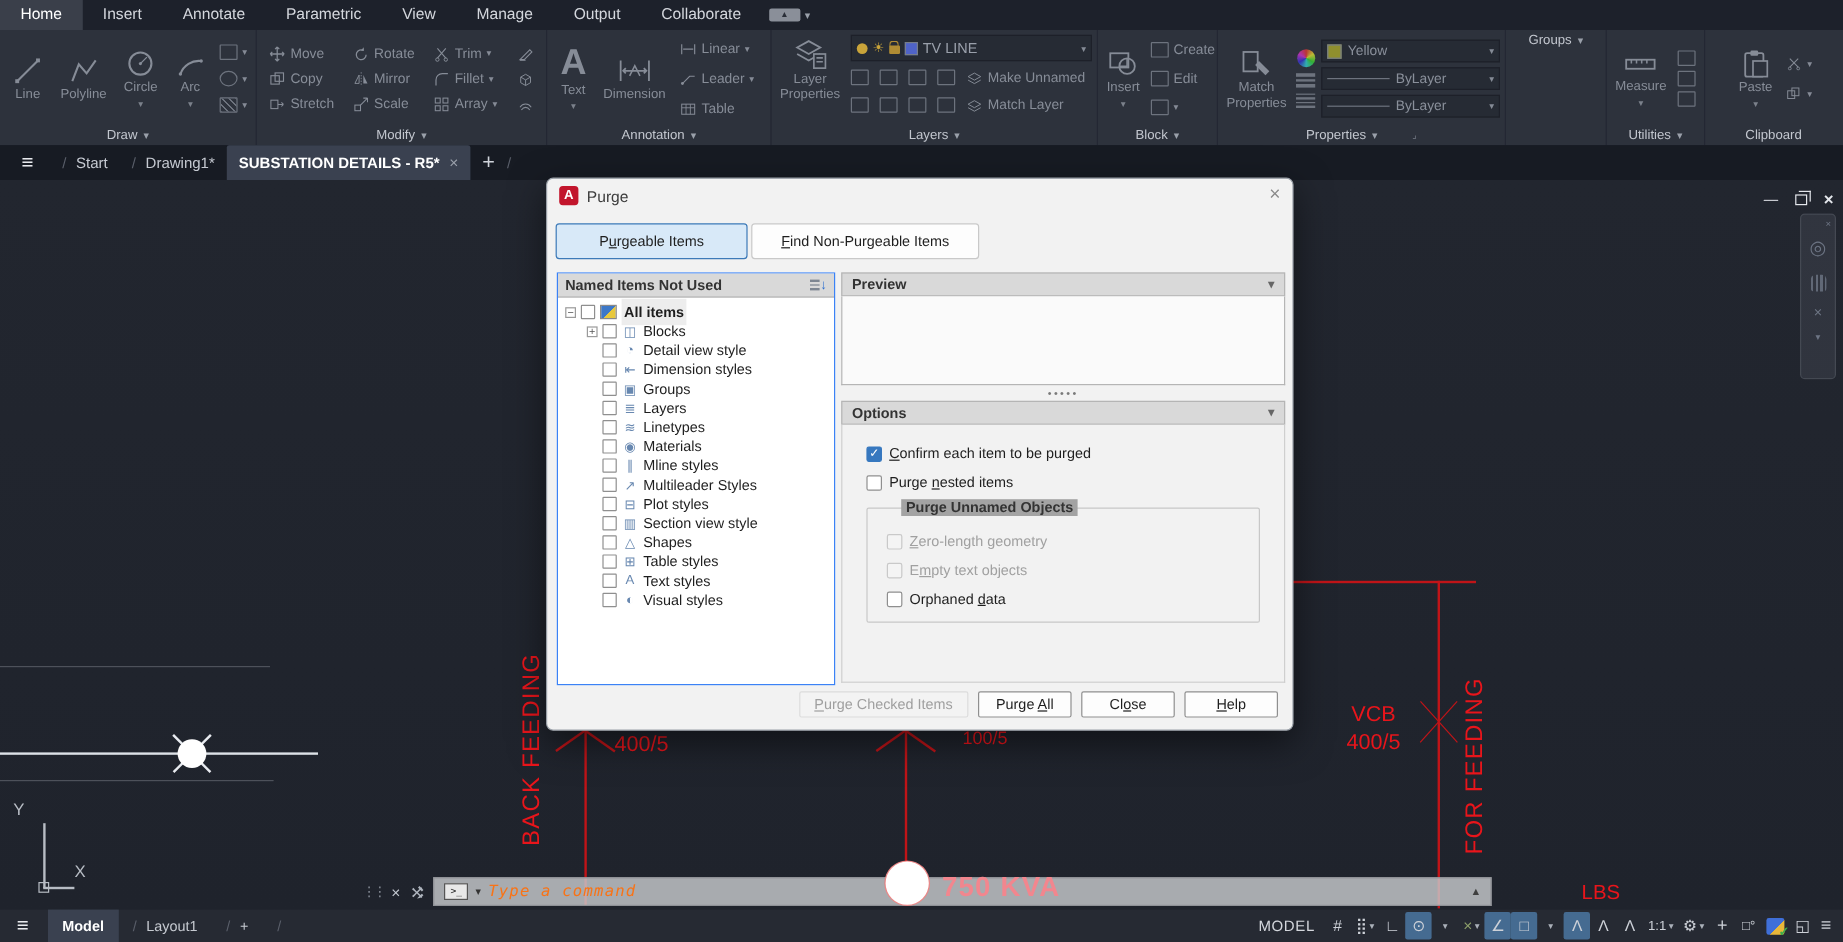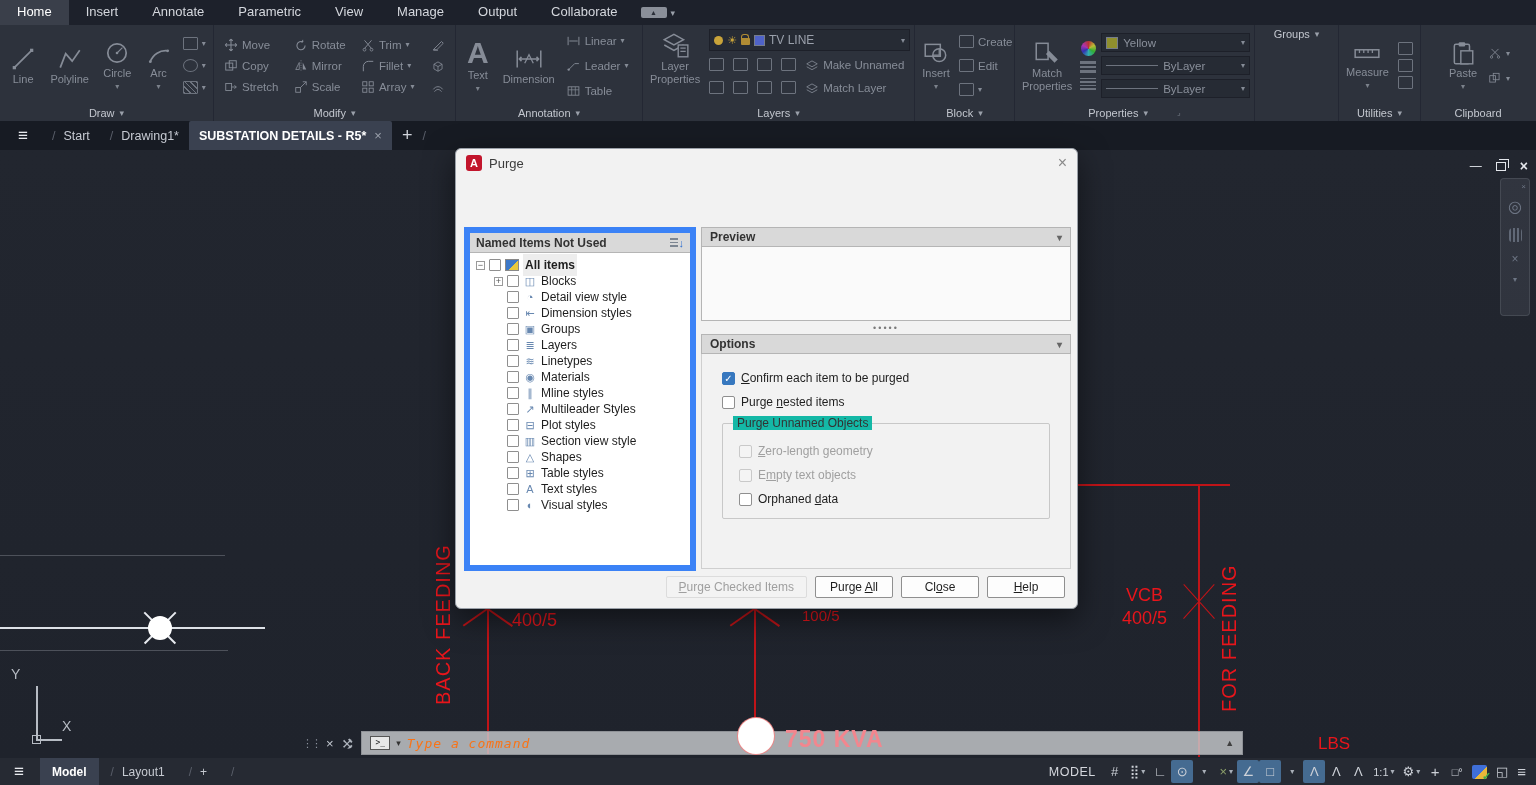--- a/index.html
+++ b/index.html
@@ -84,21 +84,21 @@
   .dialog { position:absolute; left:455px; top:148px; width:623px; height:461px; background:#f2f2f2; border:1px solid #9aa0a8; border-radius:6px; box-shadow:0 10px 30px rgba(0,0,0,.5); z-index:10; font-size:12px; color:#1e1e1e; }
   .dtitle { height:28px; display:flex; align-items:center; padding:0 10px; gap:7px; }
   .dlogo { width:16px; height:16px; background:#c2152c; border-radius:3px; color:#fff; font-weight:bold; font-size:11px; display:flex; align-items:center; justify-content:center; }
   .dtitle .ttext { color:#3c3c3c; font-size:13px; }
   .dtitle .dclose { margin-left:auto; color:#8a8a8a; font-size:16px; }
   .dtabs { position:absolute; left:7px; top:37px; display:flex; gap:3px; }
   .dtab { height:30px; display:flex; align-items:center; justify-content:center; font-size:12px; border-radius:3px; padding:0 24px; }
   .dtab.sel { background:#d8e9f8; border:1px solid #3d7ab8; width:160px; }
   .dtab.plain { background:#fdfdfd; border:1px solid #c9c9c9; }
   .u { text-decoration:underline; }
-  .lpanel { position:absolute; left:8px; top:78px; width:232px; height:344px; border:6px solid #3b82f6; background:#ffffff; }
+  .lpanel { position:absolute; left:8px; top:78px; width:232px; height:344px; border:1px solid #3b82f6; background:#ffffff; }
   .phead { height:20px; background:#d9d9d9; border-bottom:1px solid #b5b5b5; display:flex; align-items:center; padding:0 6px; font-weight:bold; color:#333; }
   .phead .sorti { margin-left:auto; display:flex; align-items:center; gap:1px; }
   .phead .sorti .bars { display:flex; flex-direction:column; gap:1.5px; }
   .phead .sorti .bars i { width:8px; height:1.8px; background:#7d8692; display:block; }
   .phead .sorti .arr { color:#2f6fd0; font-weight:bold; font-size:11px; }
   .tree { padding:4px 2px; overflow:hidden; }
   .tree-row { display:flex; align-items:center; height:16px; gap:4px; padding-left:4px; }
   .tree-row.indent { padding-left:22px; }
   .expander { width:9px; height:9px; border:1px solid #9a9a9a; background:#fff; font-size:9px; line-height:7px; text-align:center; color:#555; flex:none; }
   .expander:empty { visibility:hidden; }
@@ -112,21 +112,21 @@
   .secthead .chev { margin-left:auto; color:#666; font-size:10px; }
   .prevbox { height:74px; background:#fafafa; border:1px solid #b5b5b5; border-top:none; }
   .splitter { height:13px; display:flex; align-items:center; justify-content:center; color:#7a7a7a; font-size:9px; letter-spacing:2px; }
   .optbox { height:215px; border:1px solid #cfcfcf; border-top:none; background:#f2f2f2; padding:17px 20px 0 20px; }
   .optrow { display:flex; align-items:center; gap:6px; margin-bottom:10px; }
   .cbx { width:13px; height:13px; border:1px solid #8f8f8f; background:#fff; border-radius:2px; flex:none; display:flex; align-items:center; justify-content:center; }
   .cbx.checked { background:#3778bf; border-color:#3778bf; color:#fff; font-size:10px; }
   .cbx.dis { border-color:#c9c9c9; background:#f4f4f4; }
   .dis-label { color:#a0a0a0; }
   .groupbox { position:relative; border:1px solid #c8c8c8; border-radius:2px; margin-top:14px; padding:20px 0 6px 16px; height:96px; }
-  .grouplabel { position:absolute; left:10px; top:-8px; background:#14b8a6; padding:0 4px; color:#333; }
+  .grouplabel { position:absolute; left:28px; top:-8px; background:#a3a3a3; padding:0 4px; color:#333;font-weight:bold; }
   .dbuttons { position:absolute; left:0; bottom:10px; width:100%; display:flex; justify-content:flex-end; gap:8px; padding-right:12px; }
   .dbtn { height:22px; min-width:78px; padding:0 12px; background:#fdfdfd; border:1px solid #8f8f8f; border-radius:2px; font-size:12px; display:flex; align-items:center; justify-content:center; color:#1e1e1e; }
   .dbtn.dis { color:#9f9f9f; border-color:#dcdcdc; background:#f3f3f3; }
 
   
   .cmdbar { position:absolute; left:302px; top:731px; height:24px; display:flex; align-items:center; z-index:5; }
   .cmd-grip { color:#8d939e; font-size:11px; letter-spacing:-2px; margin-right:6px; }
   .cmd-x { color:#c3c8d0; font-size:13px; margin-right:8px; }
   .cmd-wrench { color:#aeb4bd; font-size:13px; margin-right:8px; transform:rotate(90deg); }
   .cmd-input { width:882px; height:24px; background:rgba(199,201,204,.82); border:1px solid #8f9297; display:flex; align-items:center; padding:0 8px; gap:6px; }
@@ -660,20 +660,28 @@
     <div class="jcircle" style="left:737px;top:567px;width:38px;height:38px;border:1.5px solid rgba(224,70,70,.65);z-index:6"></div>
     <div style="position:absolute;left:785px;top:576px;z-index:6;color:#f2868e;font-weight:bold;font-size:23px;letter-spacing:1px">750 KVA</div>
   </div>
 
   <div class="dialog">
     <div class="dtitle">
       <span class="dlogo">A</span>
       <span class="ttext">Purge</span>
       <span class="dclose">×</span>
     </div>
+    <div class="dtabs">
+      <div class="dtab sel">
+          <span><span>P</span><span class="u">u</span><span>rgeable Items</span></span>
+        </div>
+      <div class="dtab plain">
+          <span><span></span><span class="u">F</span><span>ind Non-Purgeable Items</span></span>
+        </div>
+    </div>
 
     <div class="lpanel">
       <div class="phead">
         <span>Named Items Not Used</span>
         <span class="sorti">
             <span class="bars">
               <i></i>
               <i></i>
               <i></i>
             </span>

